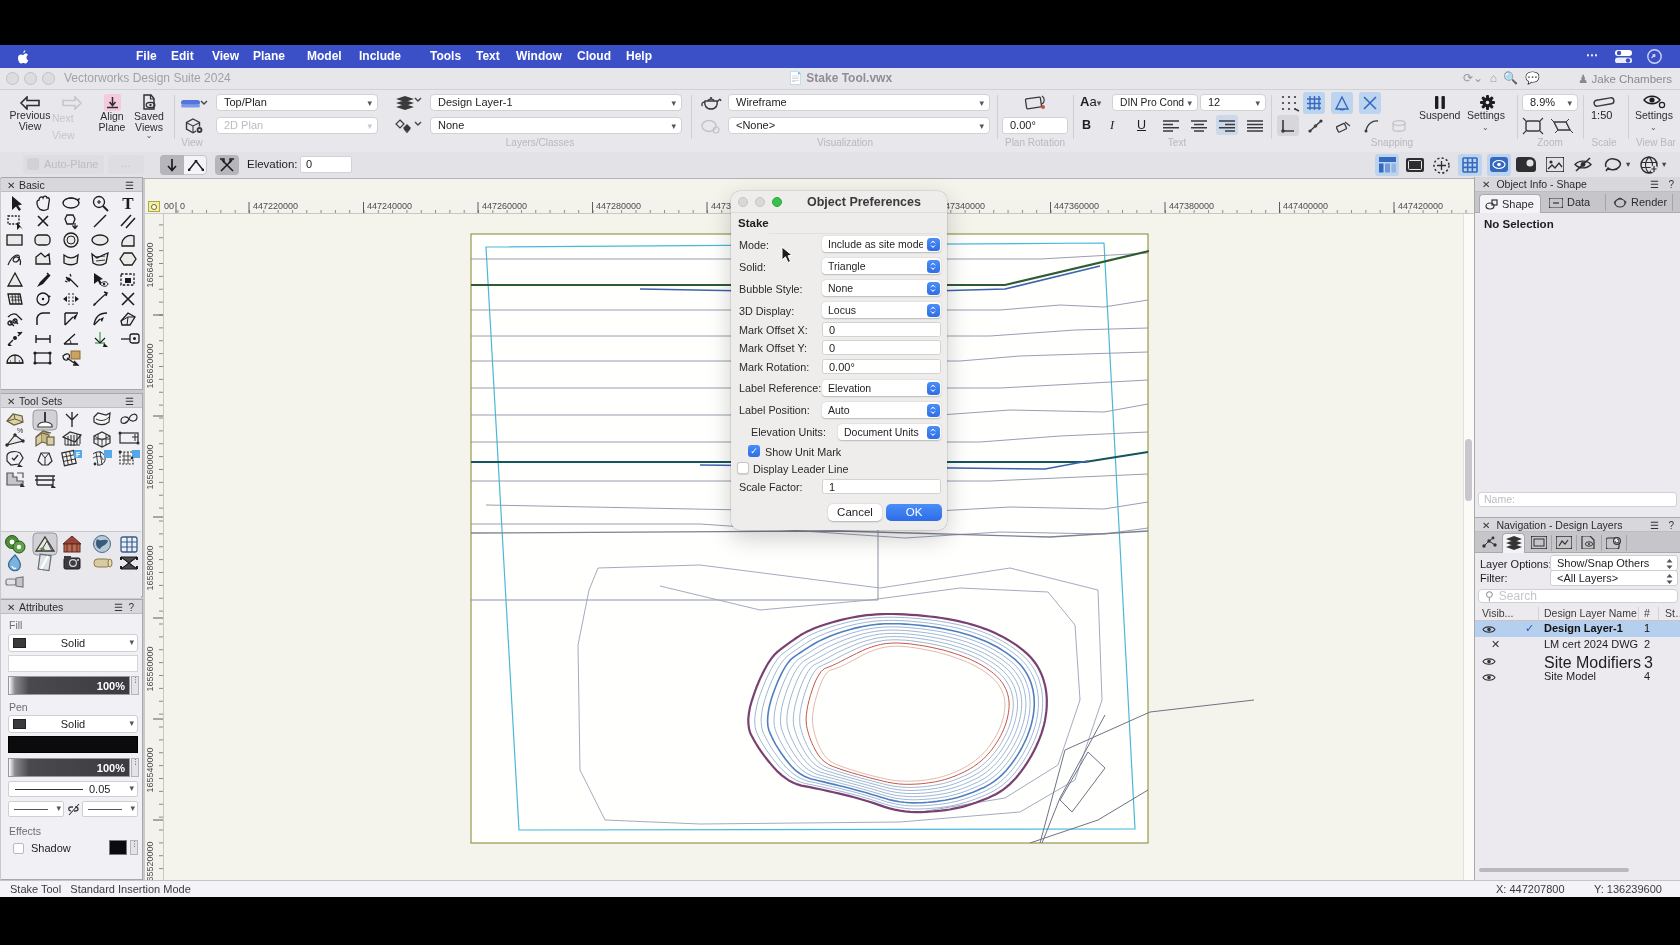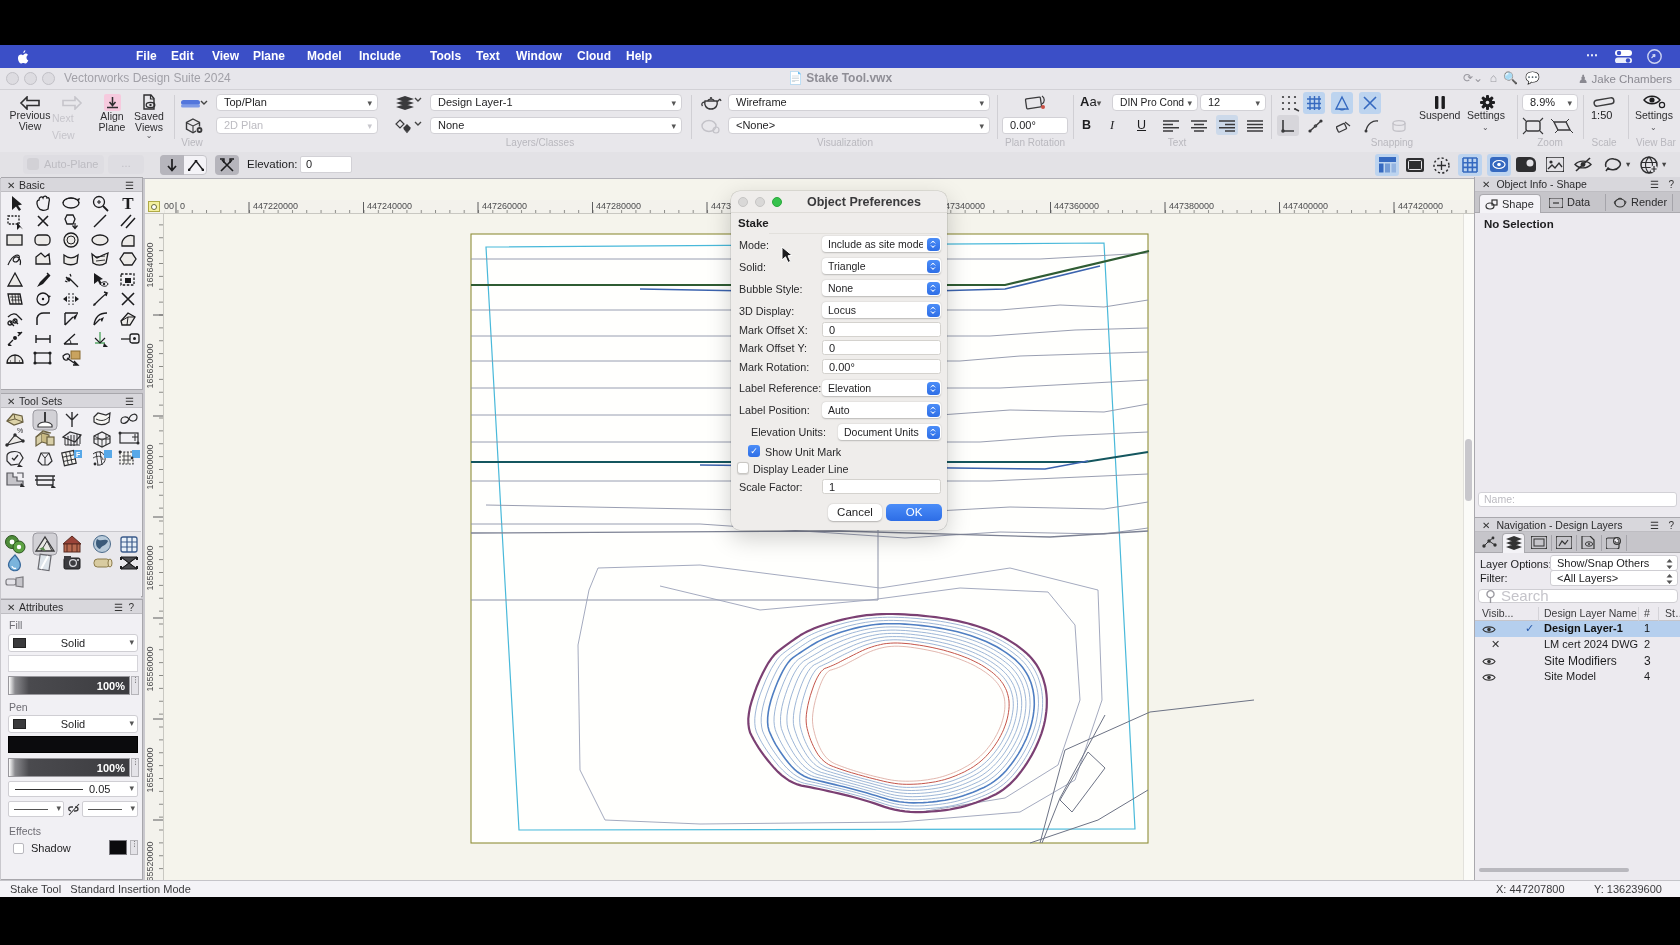--- a/index.html
+++ b/index.html
@@ -923,21 +923,21 @@
       <div class="abs" style="left:151px;top:3px;width:1px;height:16px;background:#a5a4aa;"></div>
     </div>
     <div class="abs" style="left:5px;top:381px;font-size:11px;color:#1d1d1f;">Layer Options:</div>
     <div class="abs" style="left:75px;top:378px;width:128px;height:16px;background:#fff;border:1px solid #cfced3;border-radius:3px;font-size:11px;color:#1d1d1f;line-height:14px;"><span style="margin-left:6px;">Show/Snap Others</span><svg class="abs" style="right:3px;top:2px;" width="9" height="12" viewBox="0 0 9 12">
           <path d="M1.5 4.5 L4.5 1 L7.5 4.5 Z M1.5 7.5 L4.5 11 L7.5 7.5 Z" fill="#555"></path>
         </svg></div>
     <div class="abs" style="left:5px;top:395px;font-size:11px;color:#1d1d1f;">Filter:</div>
     <div class="abs" style="left:75px;top:393px;width:128px;height:16px;background:#fff;border:1px solid #cfced3;border-radius:3px;font-size:11px;color:#1d1d1f;line-height:14px;"><span style="margin-left:6px;">&lt;All Layers&gt;</span><svg class="abs" style="right:3px;top:2px;" width="9" height="12" viewBox="0 0 9 12">
           <path d="M1.5 4.5 L4.5 1 L7.5 4.5 Z M1.5 7.5 L4.5 11 L7.5 7.5 Z" fill="#555"></path>
         </svg></div>
-    <div class="abs" style="left:3px;top:412px;width:200px;height:14px;background:#fff;border:1px solid #cfced3;border-radius:4px;font-size:15px;color:#c5c4ca;line-height:12px;"><span style="margin-left:6px;color:#9a99a0;">⚲</span><span style="margin-left:5px;">Search</span></div>
+    <div class="abs" style="left:3px;top:412px;width:200px;height:14px;background:#fff;border:1px solid #cfced3;border-radius:4px;font-size:12px;color:#c5c4ca;line-height:12px;"><span style="margin-left:6px;color:#9a99a0;">⚲</span><span style="margin-left:5px;">Search</span></div>
 
     <div class="abs" style="left:0;top:430px;width:206px;height:14px;border-bottom:1px solid #c6c5ca;font-size:10.5px;color:#3b3b3d;">
       <span class="abs" style="left:7px;">Visib...</span>
         <span class="abs" style="left:69px;">Design Layer Name</span>
         <span class="abs" style="left:169px;">#</span>
         <span class="abs" style="left:190px;">St…</span>
       <div class="abs" style="left:63px;top:0;width:1px;height:14px;background:#d4d3d8;"></div>
       <div class="abs" style="left:163px;top:0;width:1px;height:14px;background:#d4d3d8;"></div>
       <div class="abs" style="left:183px;top:0;width:1px;height:14px;background:#d4d3d8;"></div>
     </div>
@@ -948,21 +948,21 @@
         </svg>
       <span class="abs" style="left:50px;top:1px;color:#2456a8;">✓</span>
       <span class="abs" style="left:69px;top:1px;font-weight:bold;">Design Layer-1</span>
         <span class="abs" style="left:169px;top:1px;">1</span>
     </div>
     <div class="abs" style="left:0;top:460px;width:206px;height:16px;font-size:11px;color:#1d1d1f;">
       <span class="abs" style="left:16px;top:1px;color:#333;">✕</span>
       <span class="abs" style="left:69px;top:1px;">LM cert 2024 DWG</span>
         <span class="abs" style="left:169px;top:1px;">2</span>
     </div>
-    <div class="abs" style="left:0;top:476px;width:206px;height:16px;font-size:12px;color:#1d1d1f;">
+    <div class="abs" style="left:0;top:476px;width:206px;height:16px;font-size:16px;color:#1d1d1f;">
       <svg class="abs" style="left:7px;top:4px;" width="14" height="9" viewBox="0 0 14 9">
           <path d="M1 4.5 C3 1 11 1 13 4.5 C11 8 3 8 1 4.5 Z" fill="none" stroke="#333" stroke-width="1.1"></path>
           <circle cx="7" cy="4.5" r="1.8" fill="#333"></circle>
         </svg>
       <span class="abs" style="left:69px;top:1px;">Site Modifiers</span>
         <span class="abs" style="left:169px;top:1px;">3</span>
     </div>
     <div class="abs" style="left:0;top:492px;width:206px;height:16px;font-size:11px;color:#1d1d1f;">
       <svg class="abs" style="left:7px;top:4px;" width="14" height="9" viewBox="0 0 14 9">
           <path d="M1 4.5 C3 1 11 1 13 4.5 C11 8 3 8 1 4.5 Z" fill="none" stroke="#333" stroke-width="1.1"></path>

